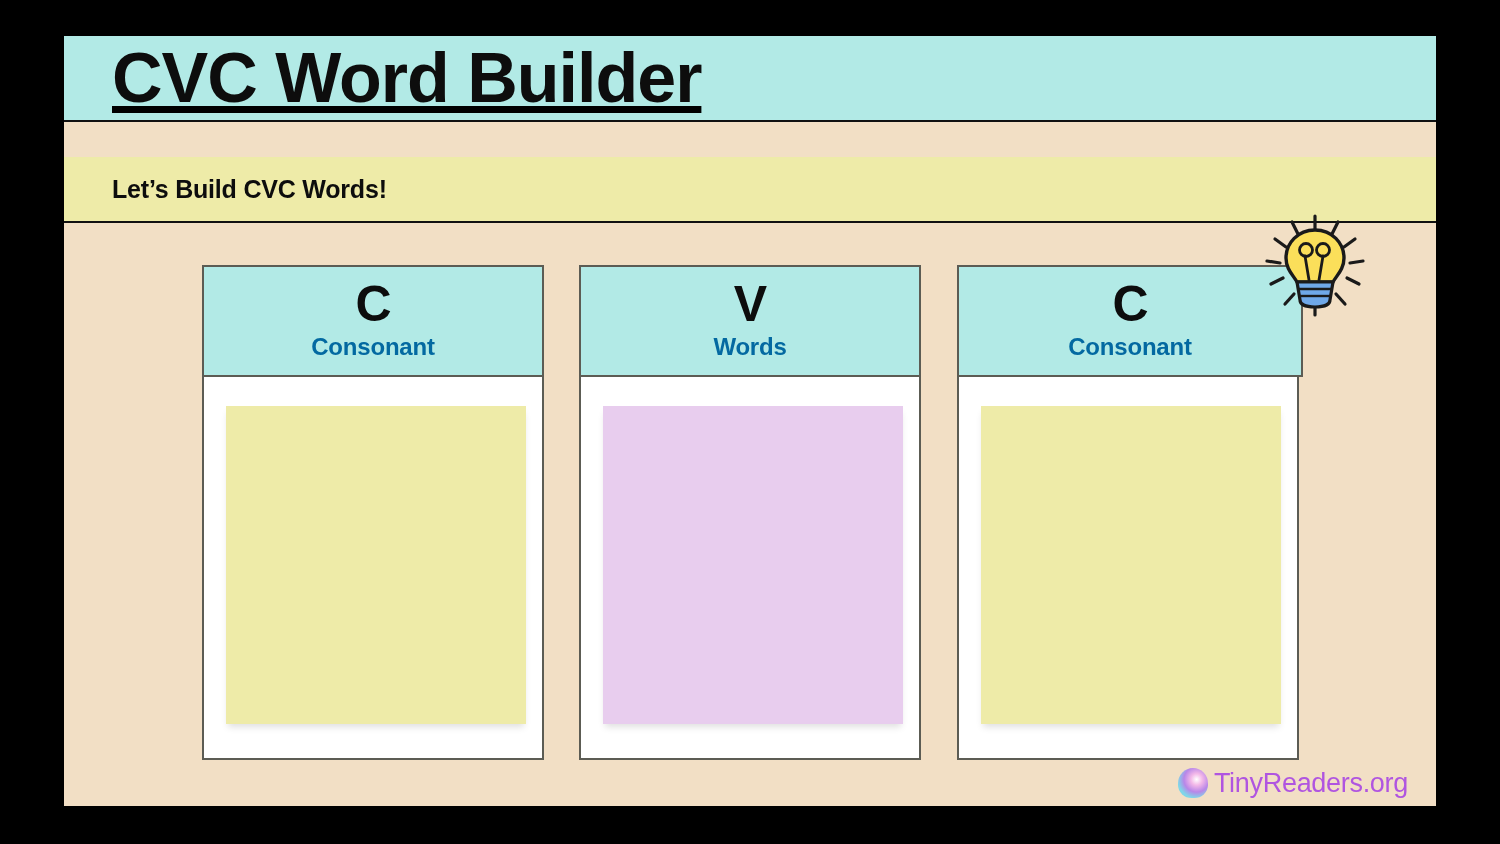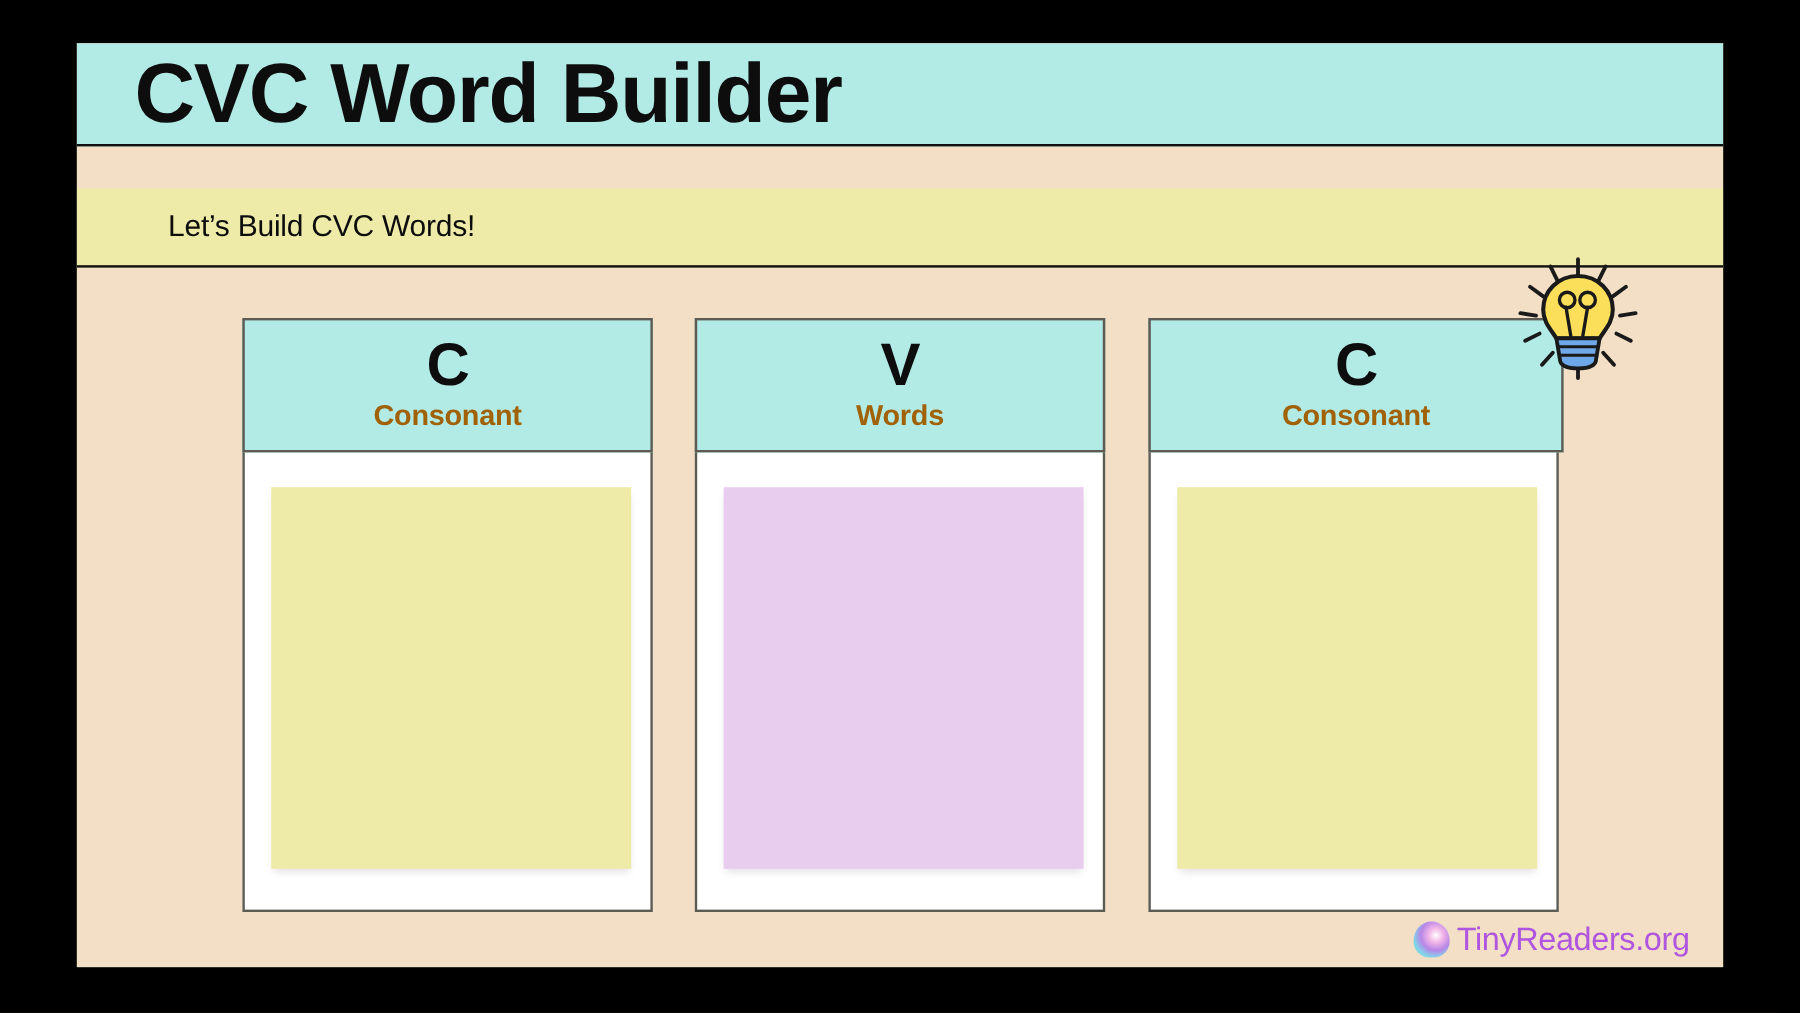--- a/index.html
+++ b/index.html
@@ -17,43 +17,43 @@
     background:#f2dfc5;
     overflow:hidden;
   }
 
   
   #title-band {
     position:absolute; left:0; top:0;
     width:100%; height:86px;
     background:#b2eae6;
     border-bottom:2px solid #111;
-    display:flex; align-items:center;
+    display:flex; align-items:center;text-decoration:underline;
   }
   #title-text {
     margin-left:48px;
     font-size:70px;
     font-weight:bold;
     letter-spacing:-1px;
     color:#0d0d0d;
     line-height:1;
   }
 
   
   #subtitle-band {
     position:absolute; left:0; top:121px;
     width:100%; height:66px;
     background:#eeeba8;
     border-bottom:2px solid #111;
     display:flex; align-items:center;
   }
   #subtitle-text {
-    margin-left:76px;
+    margin-left:48px;
     font-size:25px;
-    font-weight:normal;
+    font-weight:bold;
     color:#0d0d0d;
     letter-spacing:-0.2px;
   }
 
   
   #cards {
     position:absolute;
     left:138px; top:229px;
     width:1100px; height:495px;
   }
@@ -87,21 +87,21 @@
   .card-letter {
     font-size:50px;
     font-weight:bold;
     color:#0d0d0d;
     line-height:0.95;
     letter-spacing:-1px;
   }
   .card-label {
     font-size:24px;
     font-weight:bold;
-    color:#a16207;
+    color:#0369a1;
     letter-spacing:-0.2px;
     margin-top:4px;
   }
 
   .note-wrap {
     position:absolute;
     left:22px; top:139px;
     width:300px; height:318px;
   }
   .note {

